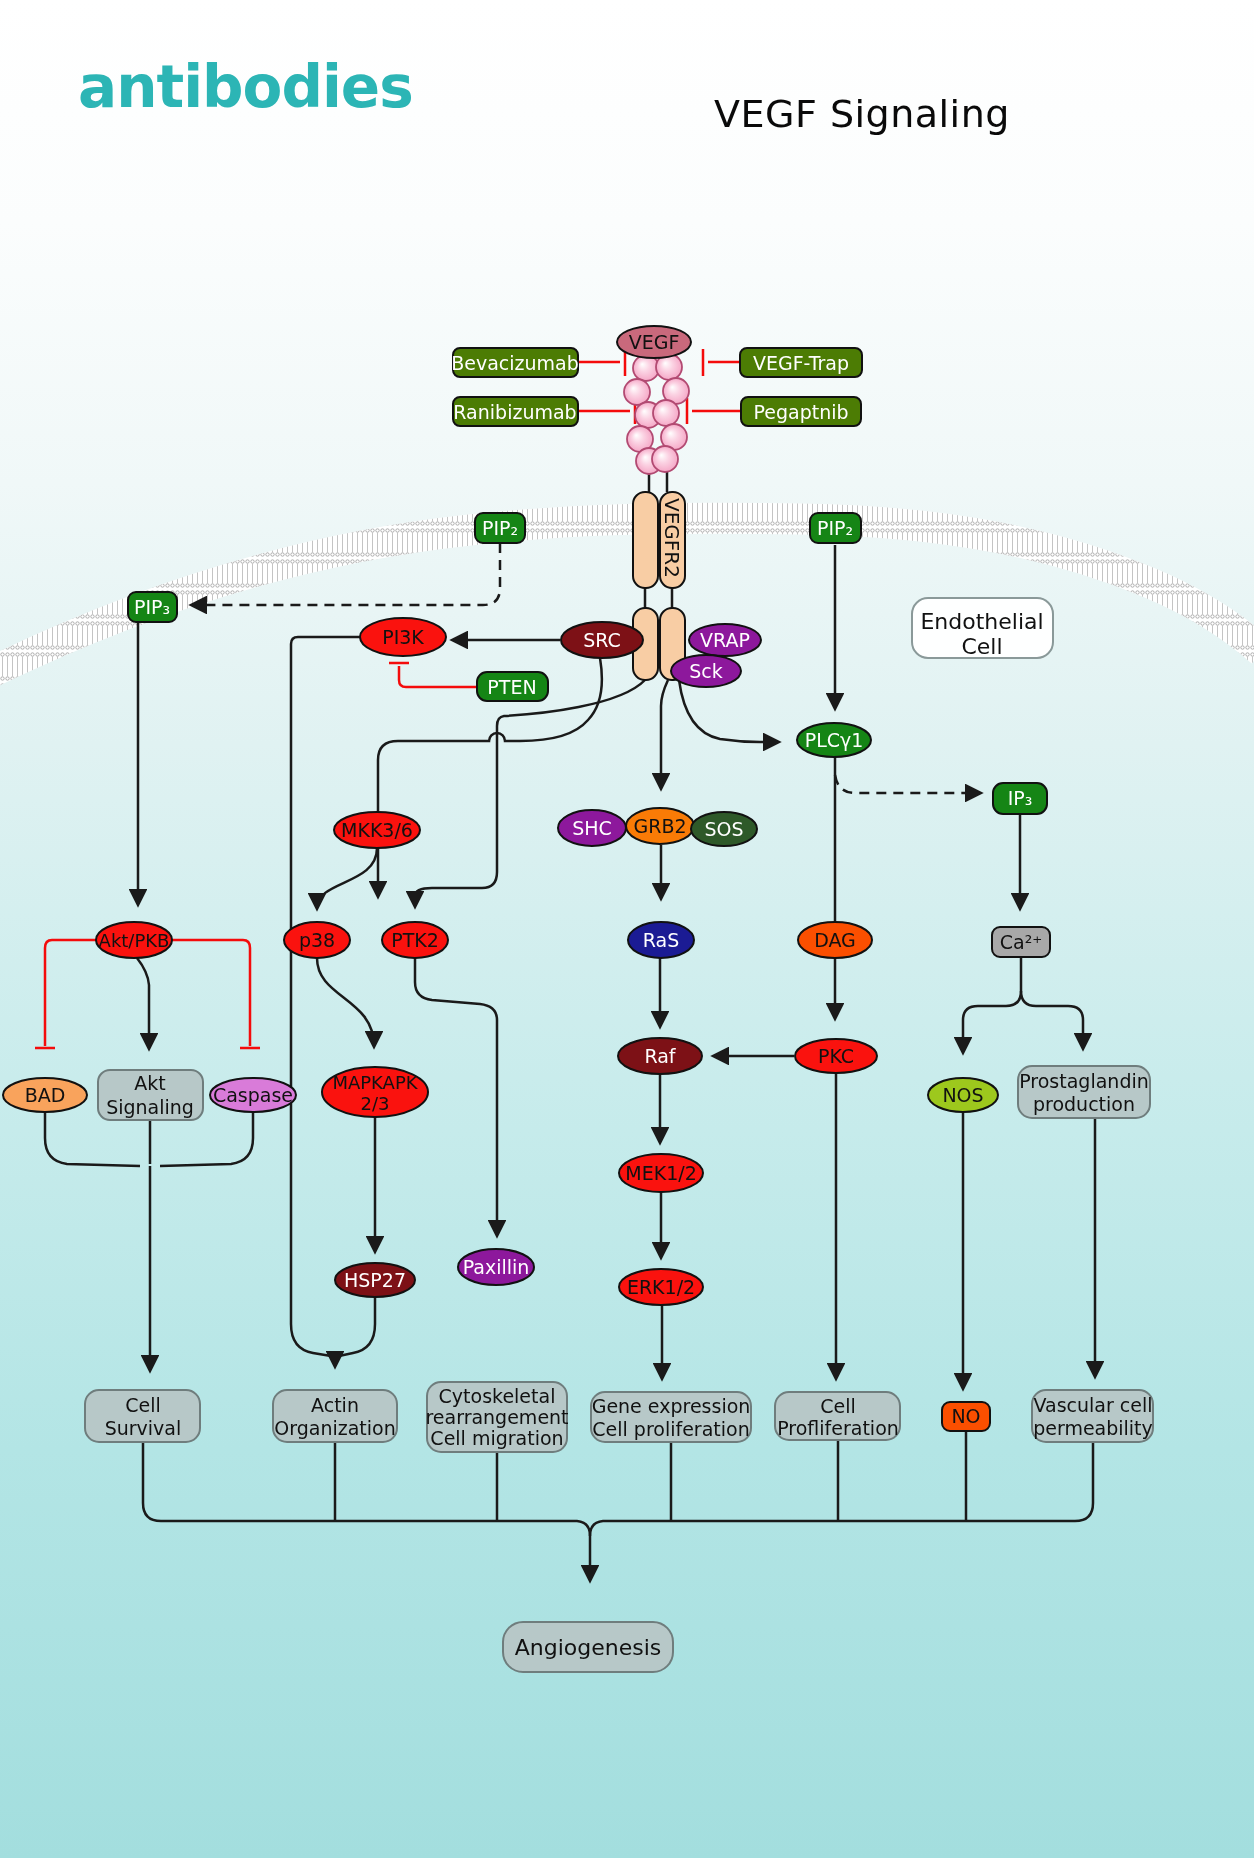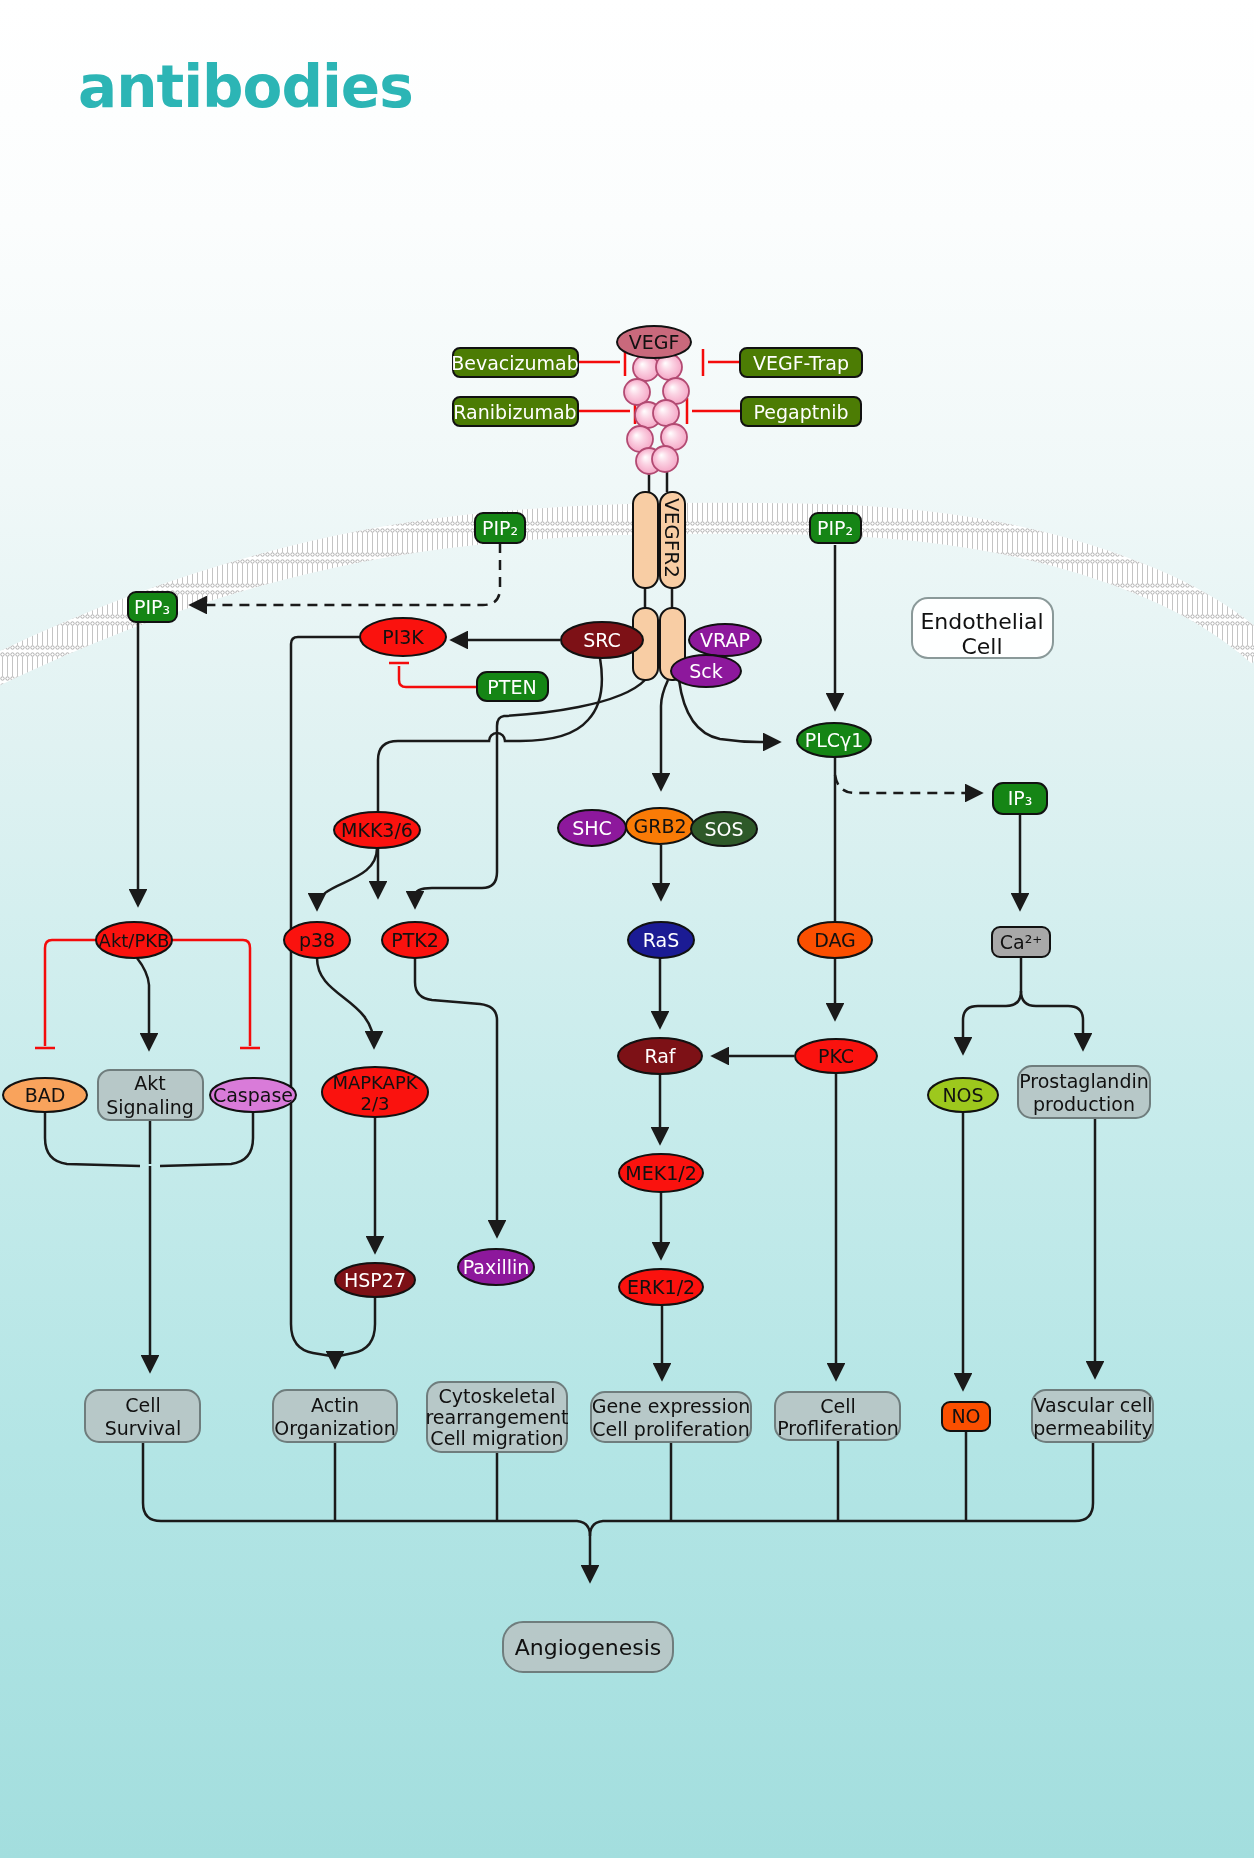--- a/index.html
+++ b/index.html
@@ -20,20 +20,21 @@
   .shape{stroke:#111;stroke-width:2px;}
 </style>
 </head>
 <body>
 
 <div id="stage">
 
   <div id="logo">
     <span class="main">antibodies</span>
   </div>
+  <div id="title">VEGF Signaling</div>
 
   <svg width="1254" height="1858" viewBox="0 0 1254 1858">
     <defs>
       <marker id="arrB" viewBox="0 0 10 10" refX="8" refY="5" markerWidth="7.5" markerHeight="7.5" orient="auto-start-reverse">
         <path d="M0,0 L10,5 L0,10 z" fill="#1a1a1a"></path>
       </marker>
       <radialGradient id="bead" fx="0.35" fy="0.35">
         <stop offset="0" stop-color="#ffffff"></stop>
         <stop offset="0.45" stop-color="#fbd3e3"></stop>
         <stop offset="1" stop-color="#f5a8c7"></stop>

